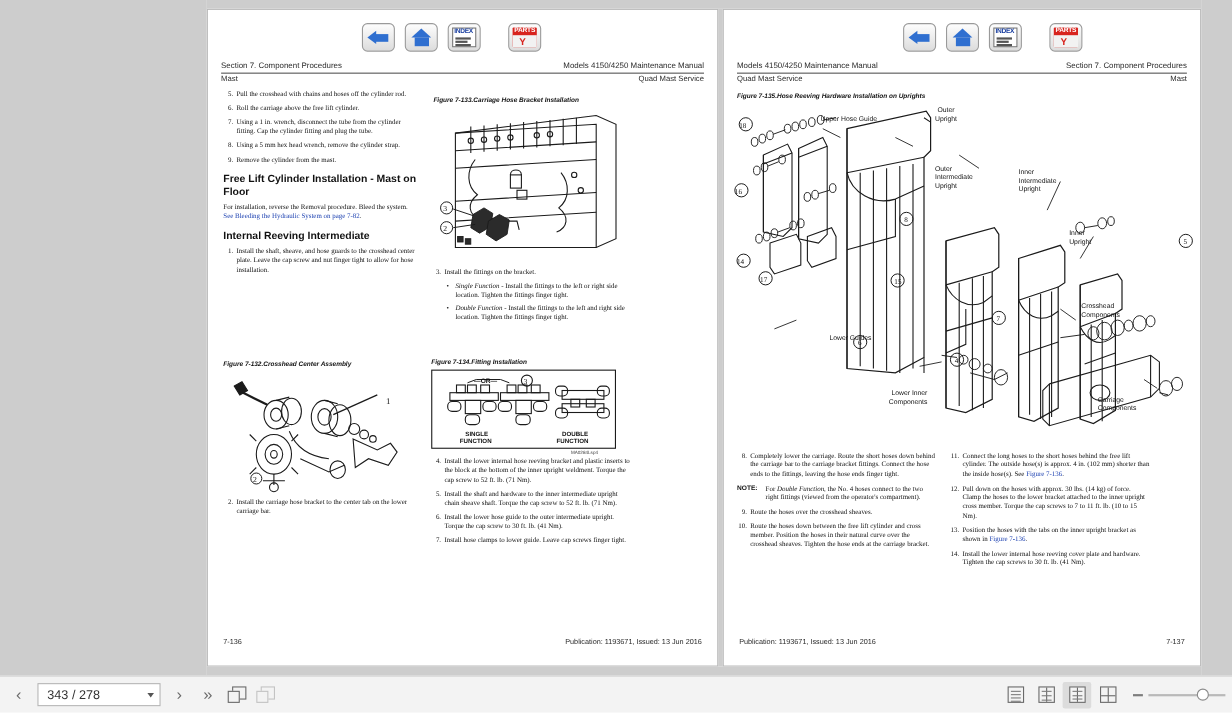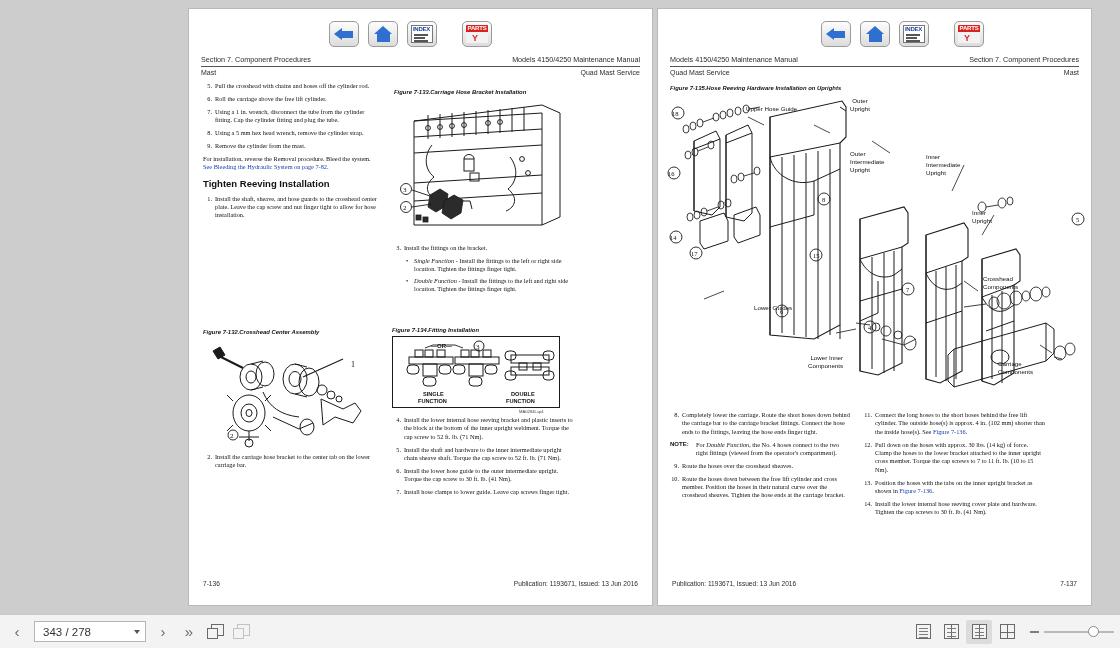--- a/index.html
+++ b/index.html
@@ -207,23 +207,24 @@
         </div>
         <div class="step">
           <span class="num">8.</span>
           <span class="txt">Using a 5 mm hex head wrench, remove the cylinder strap.</span>
         </div>
         <div class="step">
           <span class="num">9.</span>
           <span class="txt">Remove the cylinder from the mast.</span>
         </div>
 
+        <h2 class="sec">Free Lift Cylinder Installation - Mast on Floor</h2>
         <p class="para"><span>For installation, reverse the Removal procedure. Bleed the system. </span><span class="lnk">See Bleeding the Hydraulic System on page 7-82</span><span>.</span></p>
 
-        <h2 class="sec">Tighten Reeving Installation</h2>
+        <h2 class="sec">Internal Reeving Intermediate</h2>
         <div class="step">
           <span class="num">1.</span>
           <span class="txt">Install the shaft, sheave, and hose guards to the crosshead center plate. Leave the cap screw and nut finger tight to allow for hose installation.</span>
         </div>
       </div>
 
       <div class="figcap" style="left:14px; top:320px;">Figure 7-132.Crosshead Center Assembly</div>
       <div class="figwrap" style="left:14px; top:328px;">
         <svg width="180" height="112" viewBox="0 0 180 112">
           <g fill="none" stroke="#1b1b1b" stroke-width="1">

